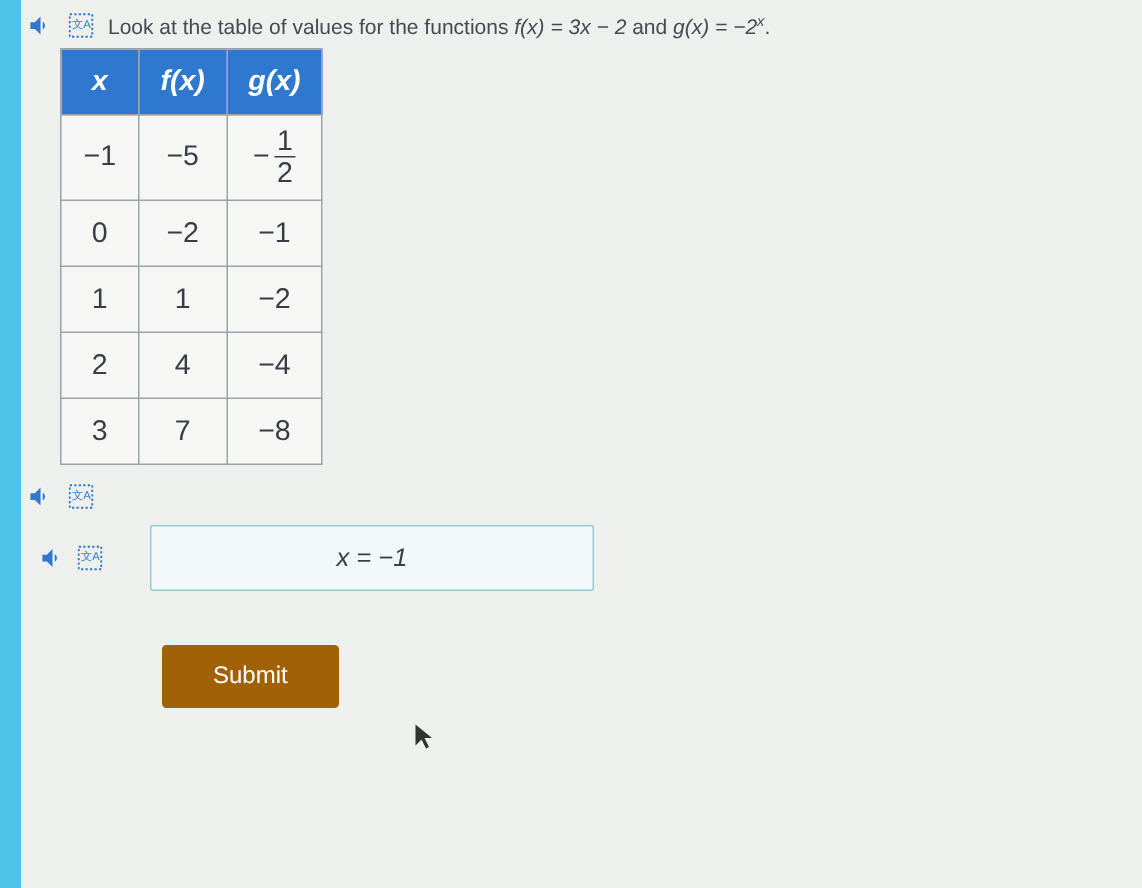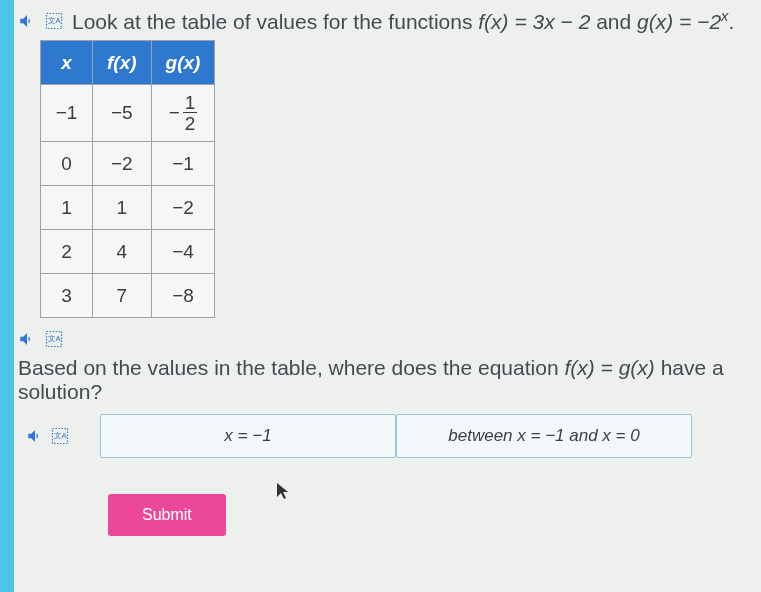--- a/index.html
+++ b/index.html
@@ -30,21 +30,21 @@
     display: flex;
     align-items: center;
     gap: 8px;
     margin-bottom: 6px;
   }
   .speaker-icon svg, .translate-icon svg { display: block; }
   .speaker-icon { cursor: pointer; }
   .translate-icon { cursor: pointer; }
 
   .prompt {
-    font-size: 21px;
+    font-size: 14px;
     color: #454a52;
   }
   .math-i { font-style: italic; }
   sup { font-size: 0.7em; }
 
   .tbl-wrap { margin: 6px 0 12px 22px; }
   table.valtable {
     border-collapse: collapse;
     font-size: 19px;
   }
@@ -116,21 +116,21 @@
     left: 262px;
     top: 482px;
     pointer-events: none;
   }
 
   .submit-row {
     margin-top: 24px;
     margin-left: 90px;
   }
   .submit-btn {
-    background: #ec4899;
+    background: #a16207;
     color: #fff;
     border: none;
     padding: 12px 34px;
     font-size: 16px;
     border-radius: 3px;
     cursor: pointer;
   }
 </style>
 </head>
 <body>
@@ -205,23 +205,20 @@
     <span class="speaker-icon">
       <svg width="18" height="18" viewBox="0 0 24 24">
           <path fill="#2f78d0" d="M3 9v6h4l5 5V4L7 9H3zm13 3a4 4 0 0 0-2-3.5v7A4 4 0 0 0 16 12z"></path>
         </svg>
     </span>
     <span class="translate-icon">
       <svg width="20" height="18" viewBox="0 0 24 24">
           <path fill="none" stroke="#2f78d0" stroke-width="1.6" stroke-dasharray="2 2" d="M2 2h20v20H2z"></path>
           <text x="4" y="14" font-size="10" fill="#2f78d0" font-family="Arial">文A</text>
         </svg>
-    </span>
-    <span class="prompt">
-      <span>Based on the values in the table, where does the equation </span><span class="math-i">f(x) = g(x)</span><span> have a solution?</span>
     </span>
   </div>
 
   <div class="answers">
     <div class="ans-row">
       <div class="ans-icons">
         <span class="speaker-icon">
           <svg width="18" height="18" viewBox="0 0 24 24">
               <path fill="#2f78d0" d="M3 9v6h4l5 5V4L7 9H3zm13 3a4 4 0 0 0-2-3.5v7A4 4 0 0 0 16 12z"></path>
             </svg>
@@ -230,23 +227,20 @@
           <svg width="20" height="18" viewBox="0 0 24 24">
               <path fill="none" stroke="#2f78d0" stroke-width="1.6" stroke-dasharray="2 2" d="M2 2h20v20H2z"></path>
               <text x="4" y="14" font-size="10" fill="#2f78d0" font-family="Arial">文A</text>
             </svg>
         </span>
       </div>
       <div class="ans-btns">
         <div class="choice">
             <span class="math-i">x = −1</span>
           </div>
-        <div class="choice">
-            <span class="math-i">between x = −1 and x = 0</span>
-          </div>
       </div>
     </div>
     <div class="ans-row">
       <div class="ans-icons"></div>
       <div class="ans-btns">
       </div>
     </div>
   </div>
 
   <div class="cursor-ptr">

